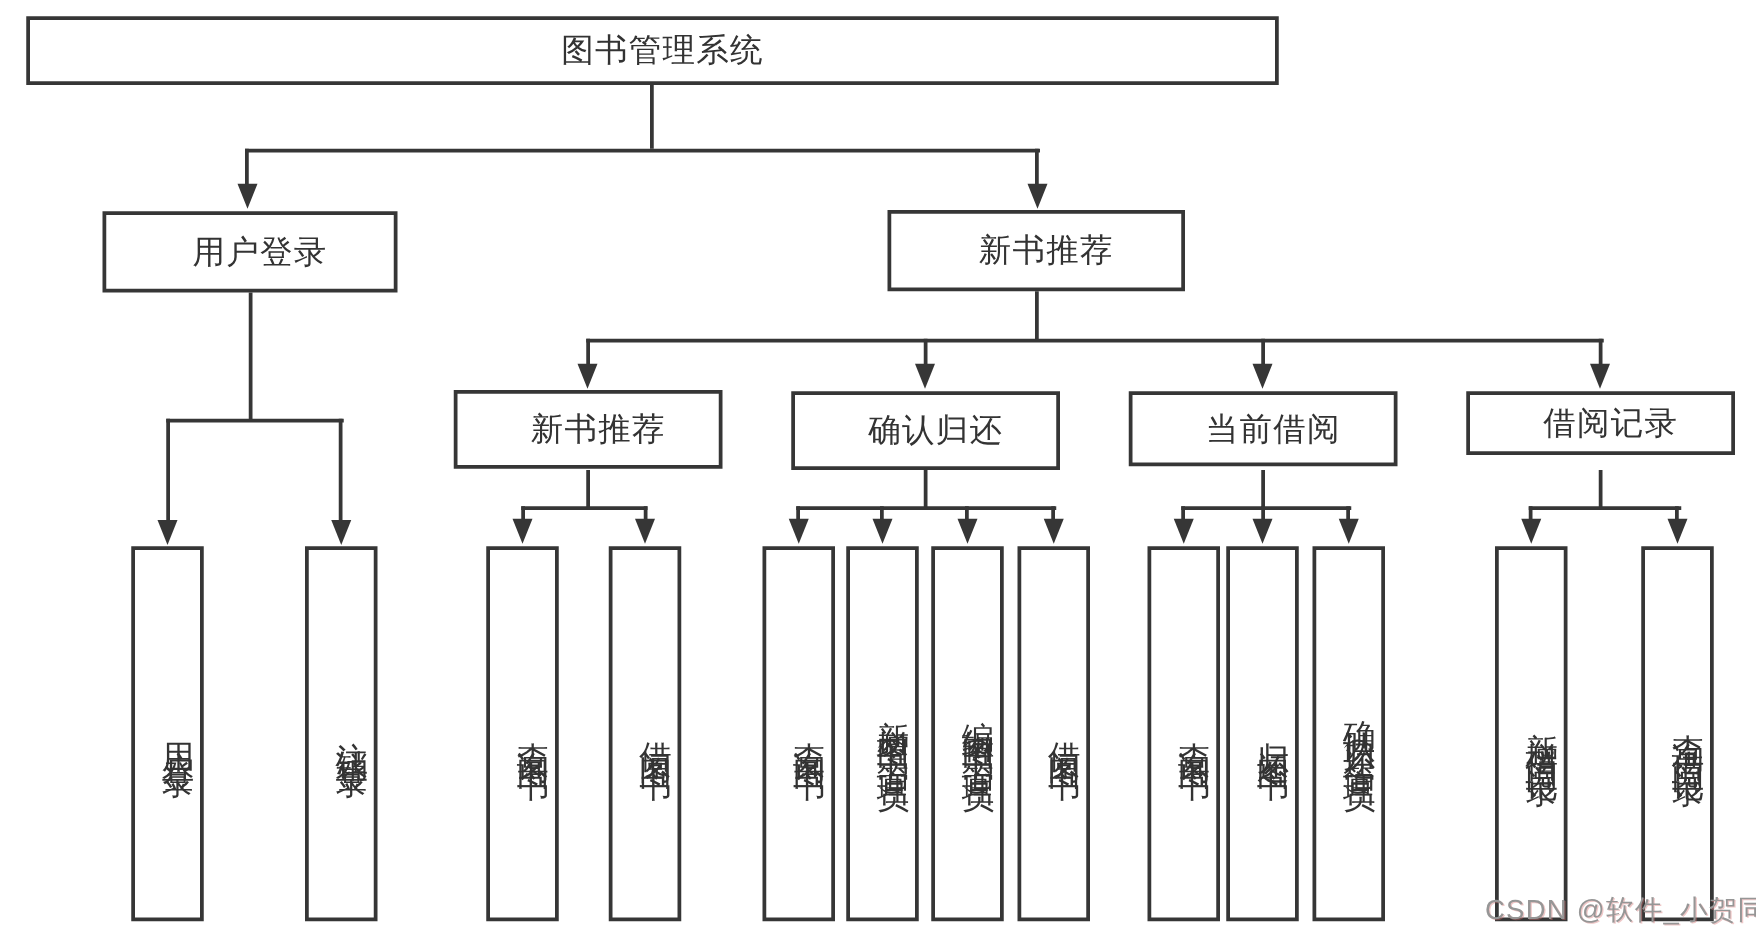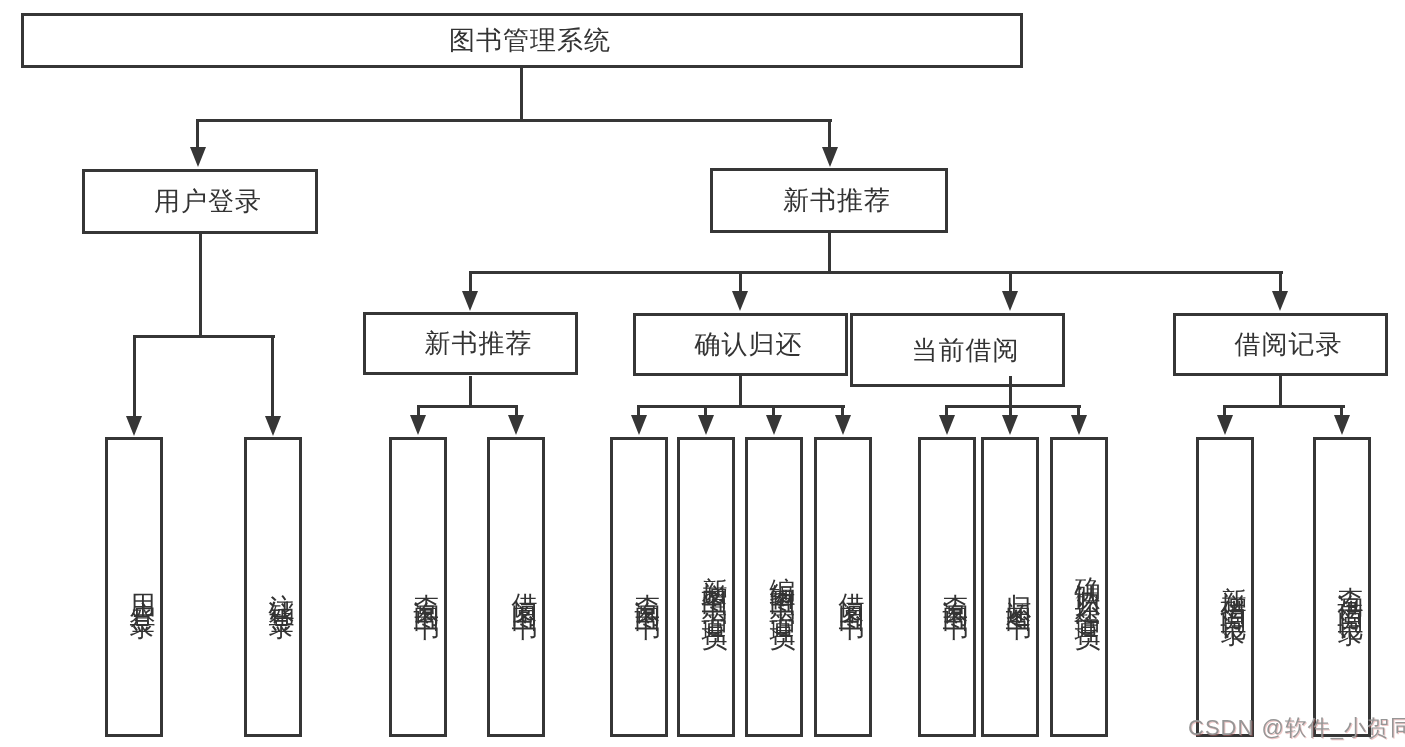--- a/index.html
+++ b/index.html
@@ -64,24 +64,24 @@
   <i class="ar" style="left:732px;top:291px"></i>
   <i class="ar" style="left:1002px;top:291px"></i>
   <i class="ar" style="left:1272px;top:291px"></i>
 
   <div class="bx" style="left:363px;top:312px;width:215px;height:63px">
     <span class="ht">新书推荐</span>
   </div>
   <div class="bx" style="left:633px;top:313px;width:215px;height:63px">
     <span class="ht">确认归还</span>
   </div>
-  <div class="bx" style="left:850px;top:313px;width:215px;height:74px">
+  <div class="bx" style="left:903px;top:313px;width:215px;height:60px">
     <span class="ht">当前借阅</span>
   </div>
-  <div class="bx" style="left:1173px;top:313px;width:215px;height:63px">
+  <div class="bx" style="left:1173px;top:313px;width:215px;height:51px">
     <span class="ht">借阅记录</span>
   </div>
 
   <i class="vl" style="left:469px;top:376px;height:31px"></i>
   <i class="hl" style="left:417px;top:405px;width:101px"></i>
   <i class="vl" style="left:417px;top:405px;height:12px"></i>
   <i class="vl" style="left:515px;top:405px;height:12px"></i>
   <i class="ar" style="left:410px;top:415px"></i>
   <i class="ar" style="left:508px;top:415px"></i>
 

